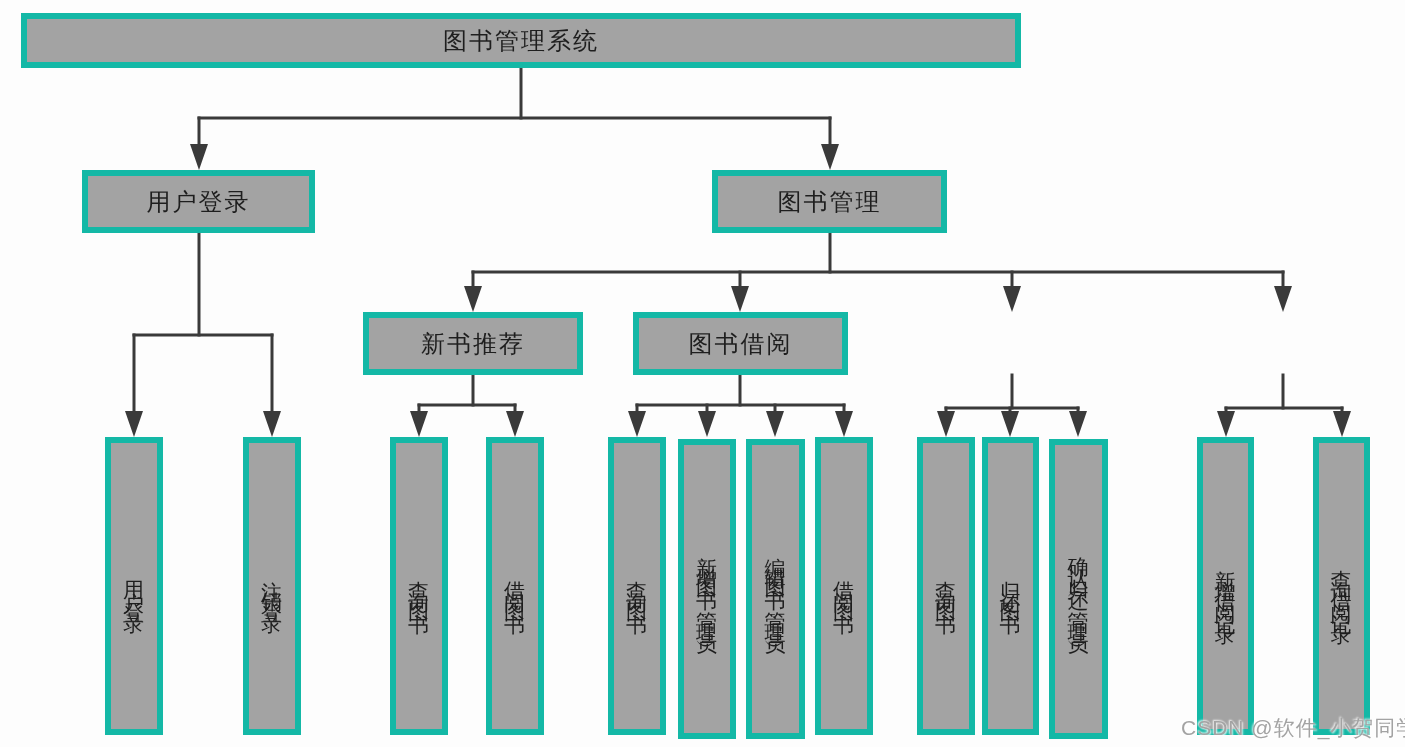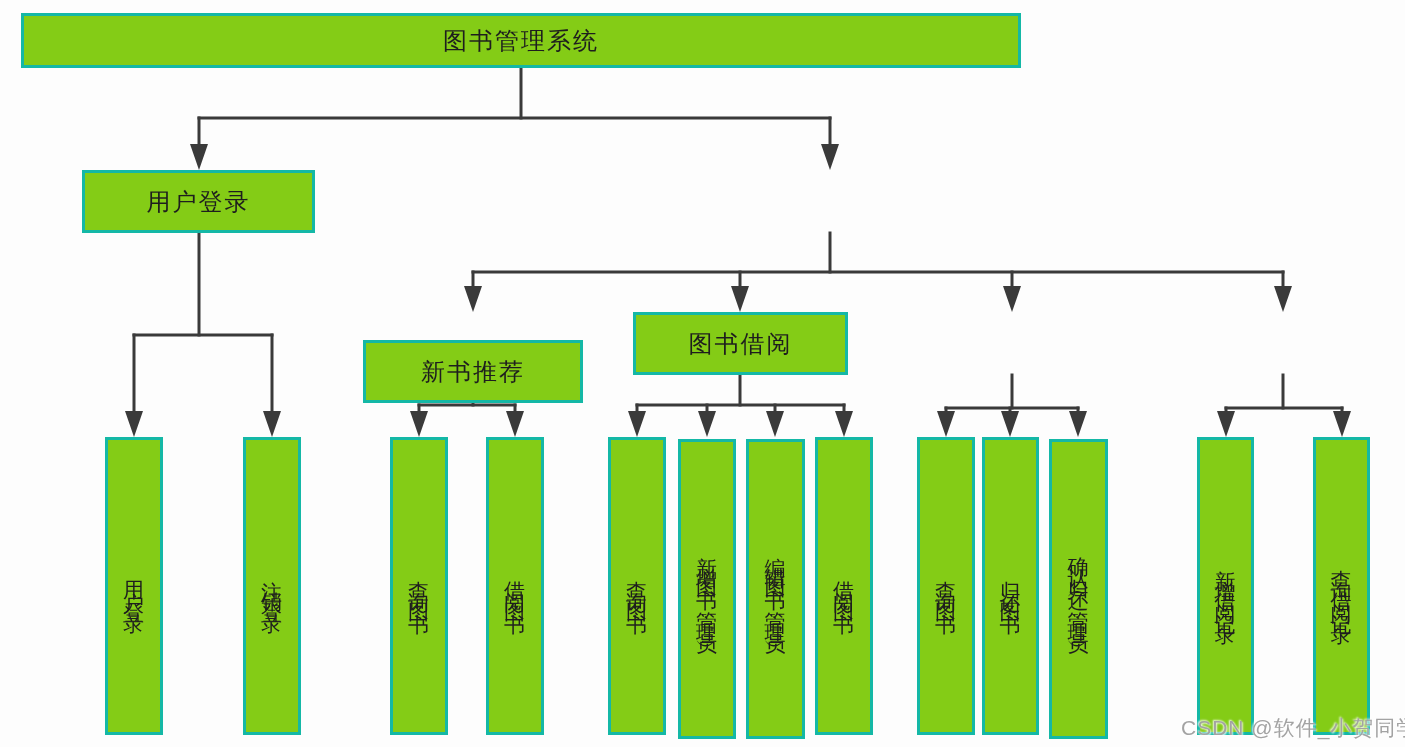--- a/index.html
+++ b/index.html
@@ -13,22 +13,22 @@
     overflow: hidden;
   }
   #wires {
     position: absolute;
     left: 0; top: 0;
     width: 1405px; height: 747px;
     z-index: 1;
   }
   .node {
     position: absolute;
-    background: #84cc16;
-    border: 3px solid #14b8a6;
+    background: #a3a3a3;
+    border: 6px solid #14b8a6;
     display: flex;
     align-items: center;
     justify-content: center;
     color: #1e1e1e;
     z-index: 2;
   }
   .hbox {
     font-size: 24px;
     letter-spacing: 2px;
     white-space: nowrap;
@@ -109,22 +109,23 @@
       <line x1="1226" y1="408" x2="1342" y2="408" stroke="#3a3a3a" stroke-width="3" stroke-linecap="square"></line>
       <line x1="1226" y1="408" x2="1226" y2="415" stroke="#3a3a3a" stroke-width="3" stroke-linecap="square"></line>
       <polygon points="1217,411 1235,411 1226,437" fill="#3a3a3a"></polygon>
       <line x1="1342" y1="408" x2="1342" y2="415" stroke="#3a3a3a" stroke-width="3" stroke-linecap="square"></line>
       <polygon points="1333,411 1351,411 1342,437" fill="#3a3a3a"></polygon>
     </svg>
 
   <div class="node hbox" style="left:21px; top:13px; width:1000px; height:55px;">图书管理系统</div>
 
   <div class="node hbox" style="left:82px; top:170px; width:233px; height:63px;">用户登录</div>
+  <div class="node hbox" style="left:712px; top:170px; width:235px; height:63px;">图书管理</div>
 
-  <div class="node hbox" style="left:363px; top:312px; width:220px; height:63px;margin-top:28px;">新书推荐</div>
+  <div class="node hbox" style="left:363px; top:312px; width:220px; height:63px;">新书推荐</div>
   <div class="node hbox" style="left:633px; top:312px; width:215px; height:63px;">图书借阅</div>
 
   <div class="node vbox" style="left:105px; top:437px; width:58px; height:298px;">用户登录</div>
   <div class="node vbox" style="left:243px; top:437px; width:58px; height:298px;">注销登录</div>
 
   <div class="node vbox" style="left:390px; top:437px; width:58px; height:298px;">查询图书</div>
   <div class="node vbox" style="left:486px; top:437px; width:58px; height:298px;">借阅图书</div>
 
   <div class="node vbox" style="left:608px; top:437px; width:58px; height:298px;">查询图书</div>
   <div class="node vbox" style="left:678px; top:439px; width:58px; height:300px;">新增图书（管理员）</div>

